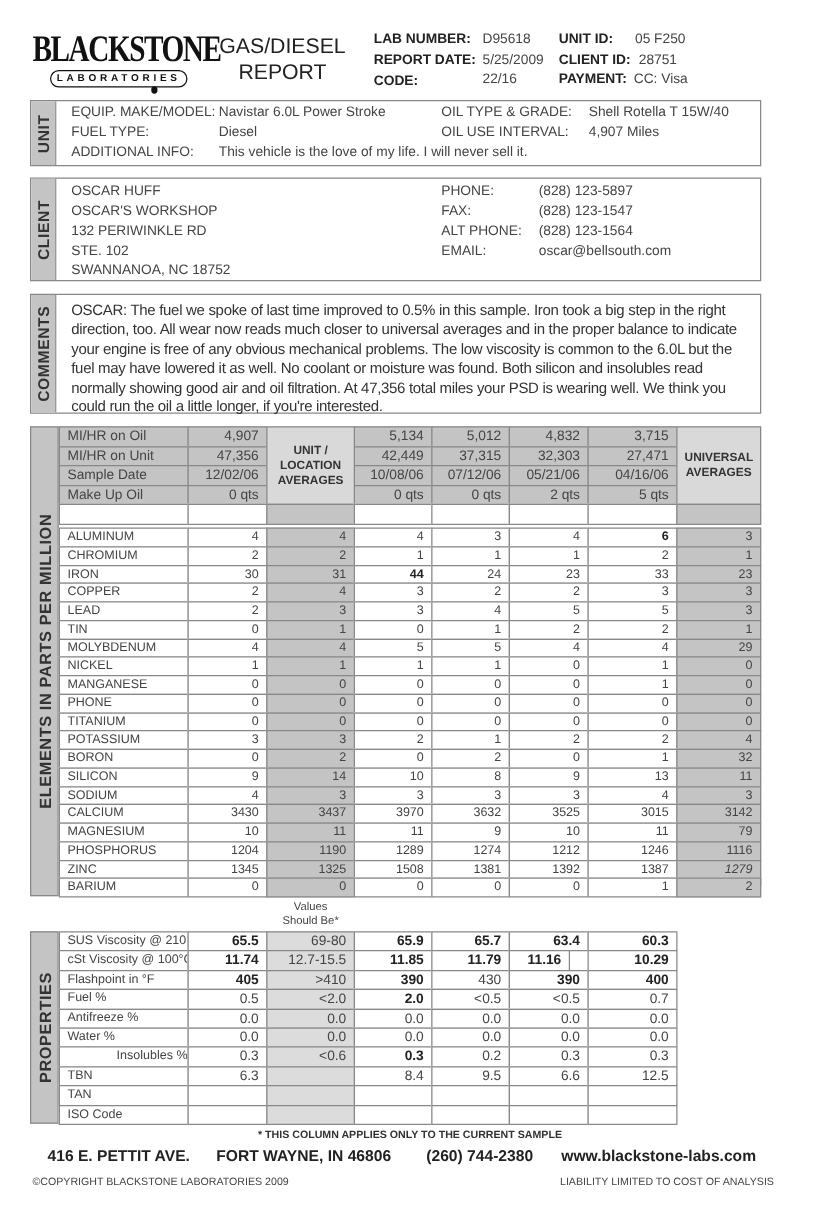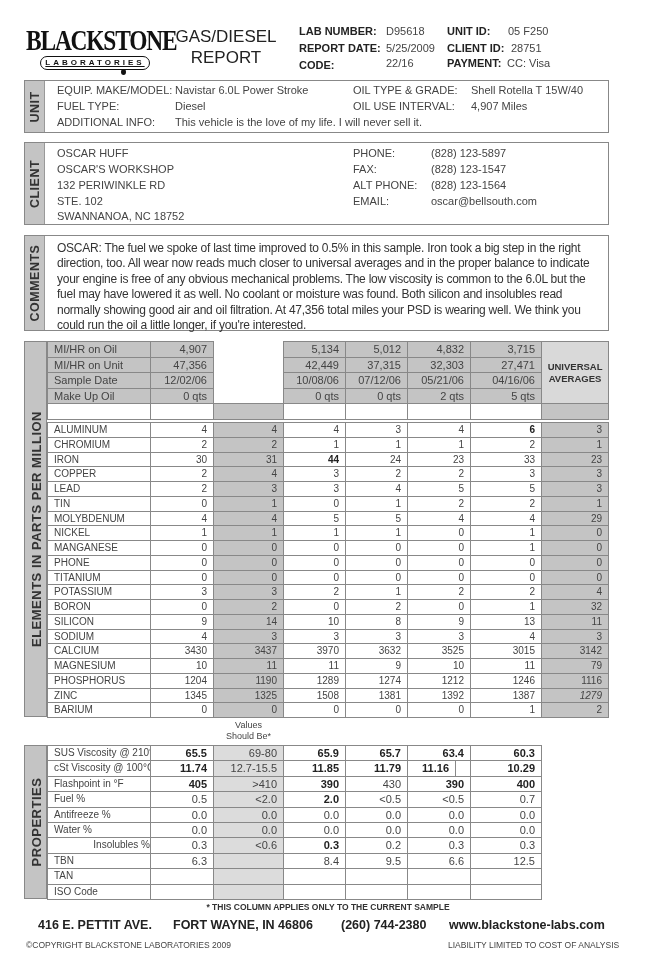--- a/index.html
+++ b/index.html
@@ -2,21 +2,21 @@
 <html><head>
 <meta charset="utf-8">
 <style>
   * { box-sizing: border-box; margin: 0; padding: 0; }
   html, body { width: 656px; height: 968px; background: #ffffff; overflow: hidden; }
   body { font-family: "Liberation Sans", sans-serif; color: #333; position: relative; font-size: 11px; }
 
   
   .logo { position: absolute; left: 26px; top: 25px; width: 132px; height: 48px; }
   .logo-main { font-family: "Liberation Serif", serif; font-weight: bold; font-size: 30px; letter-spacing: -1.5px; color: #111; line-height: 30px; text-align: center; transform: scaleX(0.78); transform-origin: left top; white-space: nowrap; width: 170px; }
-  .logo-sub { position: absolute; left: 14px; top: 31px; width: 110px; height: 14px; border: 1.5px solid #111; border-radius: 8px; font-size: 8px; letter-spacing: 3px; text-align: center; line-height: 11px; color: #111; font-weight: bold; text-decoration: underline; }
+  .logo-sub { position: absolute; left: 14px; top: 31px; width: 110px; height: 14px; border: 1.5px solid #111; border-radius: 8px; font-size: 8px; letter-spacing: 3px; text-align: center; line-height: 11px; color: #111; font-weight: bold; }
   .logo-dot { position: absolute; left: 95px; top: 44px; width: 5px; height: 6px; background: #111; border-radius: 50% 50% 50% 50%; }
   .report-title { position: absolute; left: 170px; top: 26px; width: 112px; text-align: center; font-size: 17px; line-height: 21px; color: #222; }
   .hdr-field { position: absolute; font-size: 11px; line-height: 13px; }
   .hdr-label { font-weight: bold; color: #222; }
   .hdr-val { color: #444; }
 
   
   .box { position: absolute; left: 24px; width: 585px; border: 1.5px solid #888; background: #fff; }
   .side { position: absolute; left: 0; top: 0; bottom: 0; width: 20px; background: #c4c4c4; border-right: 1px solid #999; }
   .side span { position: absolute; left: 50%; top: 50%; transform: translate(-50%, -50%) rotate(-90deg); font-weight: bold; font-size: 12.5px; color: #333; white-space: nowrap; letter-spacing: 0.5px; }
@@ -129,20 +129,21 @@
     <div class="cell g num hdrcell" style="left: 259px; top: 31.2px; width: 63px; height: 16.6px;">10/08/06</div>
     <div class="cell g num hdrcell" style="left: 321px; top: 31.2px; width: 63px; height: 16.6px;">07/12/06</div>
     <div class="cell g num hdrcell" style="left: 383px; top: 31.2px; width: 64px; height: 16.6px;">05/21/06</div>
     <div class="cell g num hdrcell" style="left: 446px; top: 31.2px; width: 72px; height: 16.6px;">04/16/06</div>
     <div class="cell g name hdrcell" style="left: 23px; top: 46.8px; width: 104px; height: 16.6px;">Make Up Oil</div>
     <div class="cell g num hdrcell" style="left: 126px; top: 46.8px; width: 64px; height: 16.6px;">0 qts</div>
     <div class="cell g num hdrcell" style="left: 259px; top: 46.8px; width: 63px; height: 16.6px;">0 qts</div>
     <div class="cell g num hdrcell" style="left: 321px; top: 46.8px; width: 63px; height: 16.6px;">0 qts</div>
     <div class="cell g num hdrcell" style="left: 383px; top: 46.8px; width: 64px; height: 16.6px;">2 qts</div>
     <div class="cell g num hdrcell" style="left: 446px; top: 46.8px; width: 72px; height: 16.6px;">5 qts</div>
+    <div class="avgbox" style="left: 189px; top: 0px; width: 71px; height: 63.4px; padding: 0px 8px;">UNIT / LOCATION AVERAGES</div>
     <div class="avgbox" style="left: 517px; top: 0px; width: 68px; height: 63.4px; padding: 0px 8px;">UNIVERSAL AVERAGES</div>
     <div class="cell w" style="left: 23px; top: 62.4px; width: 104px; height: 16.6px;"></div>
     <div class="cell w" style="left: 126px; top: 62.4px; width: 64px; height: 16.6px;"></div>
     <div class="cell g" style="left: 189px; top: 62.4px; width: 71px; height: 16.6px;"></div>
     <div class="cell w" style="left: 259px; top: 62.4px; width: 63px; height: 16.6px;"></div>
     <div class="cell w" style="left: 321px; top: 62.4px; width: 63px; height: 16.6px;"></div>
     <div class="cell w" style="left: 383px; top: 62.4px; width: 64px; height: 16.6px;"></div>
     <div class="cell w" style="left: 446px; top: 62.4px; width: 72px; height: 16.6px;"></div>
     <div class="cell g" style="left: 517px; top: 62.4px; width: 68px; height: 16.6px;"></div>
     <div class="cell w name" style="left: 23px; top: 81px; width: 104px; height: 15.75px;">ALUMINUM</div>

